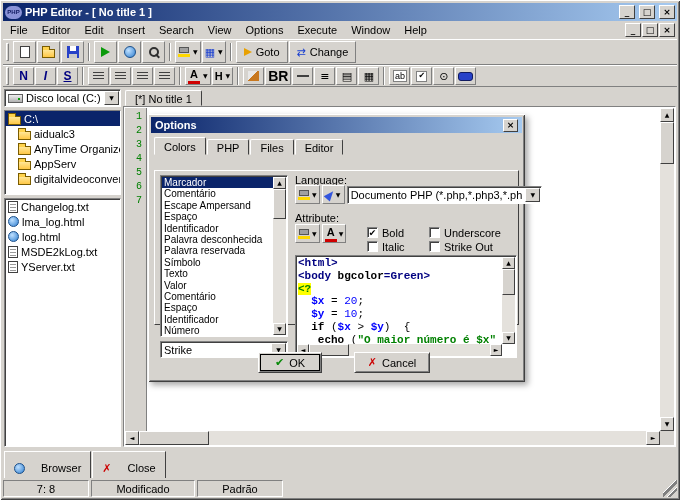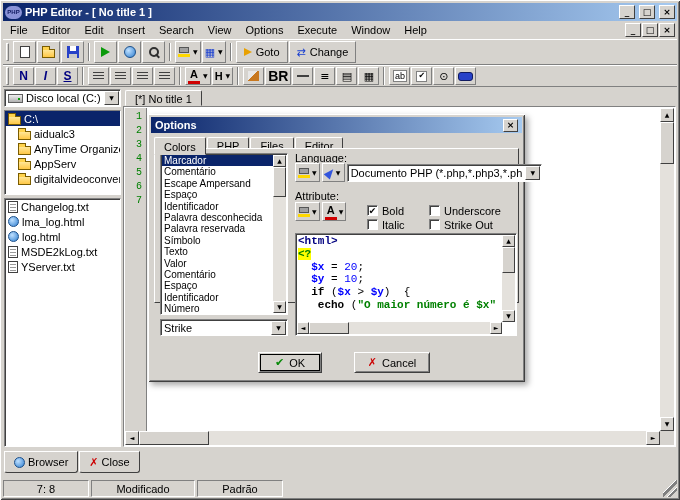--- a/index.html
+++ b/index.html
@@ -110,25 +110,25 @@
   .c-kw{color:#000;font-weight:bold}
   .c-str{color:#008000;font-weight:bold}
   .c-plain{color:#000}
   
   .dialog{position:absolute;left:148px;top:114px;width:377px;height:268px;background:#d6d3ce;z-index:20;
     box-shadow:inset 1px 1px 0 #fff,inset -1px -1px 0 #404040,inset 2px 2px 0 #d6d3ce,inset -2px -2px 0 #808080,3px 3px 6px rgba(0,0,0,.35)}
   .dlg-title{position:absolute;left:3px;top:3px;right:3px;height:16px;background:linear-gradient(90deg,#0a246a,#a6caf0);
     color:#fff;font-weight:bold;display:flex;align-items:center;padding:0 4px}
   .dlg-close{margin-left:auto;width:15px;height:13px;background:#d6d3ce;color:#000;border:1px solid;
     border-color:#fff #404040 #404040 #fff;display:flex;align-items:center;justify-content:center;font-size:9px;font-weight:bold}
-  .dlg-tabs{position:absolute;left:6px;top:23px;right:6px;height:18px;display:flex;}
+  .dlg-tabs{position:absolute;left:6px;top:23px;right:6px;height:18px;display:flex;align-items:flex-end}
   .dlg-tab{height:16px;padding:2px 9px 0 9px;background:#d6d3ce;border:1px solid;border-color:#fff #404040 #d6d3ce #fff;
     border-radius:2px 2px 0 0;margin-right:1px;position:relative}
   .dlg-tab.active{height:18px;z-index:2;padding-top:3px}
-  .dlg-content{position:absolute;left:6px;top:34px;right:6px;height:155px;border:1px solid;border-color:#fff #404040 #404040 #fff;
+  .dlg-content{position:absolute;left:6px;top:56px;right:6px;height:155px;border:1px solid;border-color:#fff #404040 #404040 #fff;
     background:#d6d3ce}
   .color-list{position:absolute;left:5px;top:4px;width:128px;height:162px;background:#fff;border:1px solid;
     border-color:#808080 #fff #fff #808080;box-shadow:inset 1px 1px 0 #404040}
   .list-items{position:absolute;left:1px;top:1px;right:14px;bottom:1px;font-size:10px}
   .list-item{height:11.4px;line-height:11.4px;padding:0 2px;white-space:nowrap;overflow:hidden}
   .list-item.selected{background:#0a246a;color:#fff}
   .mini-vscroll{position:absolute;top:1px;right:1px;width:13px;bottom:1px;background:#e4e1dc;display:flex;flex-direction:column}
   .mini-vscroll .scroll-btn{width:13px;height:12px}
   .mini-thumb{width:13px;height:30px;background:#d6d3ce;border:1px solid;border-color:#fff #404040 #404040 #fff;flex:none}
   .default-combo{position:absolute;left:5px;top:170px;width:128px;height:17px}
@@ -157,21 +157,21 @@
   .pv-hscroll .scroll-btn{width:12px;height:12px}
   .pv-thumb-v{width:13px;height:26px;background:#d6d3ce;border:1px solid;border-color:#fff #404040 #404040 #fff;flex:none}
   .pv-thumb-h{width:40px;height:12px;background:#d6d3ce;border:1px solid;border-color:#fff #404040 #404040 #fff;flex:none}
   .dlg-btn{position:absolute;height:21px;background:#d6d3ce;border:1px solid;border-color:#fff #404040 #404040 #fff;
     box-shadow:inset 1px 1px 0 #d6d3ce,inset -1px -1px 0 #808080;display:flex;align-items:center;justify-content:center;gap:5px;
     font-family:"Liberation Sans",sans-serif;font-size:11px;cursor:default}
   .dlg-btn.ok{left:110px;top:238px;width:64px;outline:1px solid #000;outline-offset:-3px}
   .dlg-btn.cancel{left:206px;top:238px;width:76px}
   
   .bottom-tabs{position:absolute;left:4px;top:451px;height:24px;display:flex;align-items:flex-start;gap:1px}
-  .btab{height:22px;display:inline-flex;align-items:center;gap:3px;padding:4px 9px;background:#d6d3ce;
+  .btab{height:22px;display:inline-flex;align-items:center;gap:16px;padding:16px 9px;background:#d6d3ce;
     border:1px solid;border-color:#fff #404040 #404040 #fff;border-radius:0 0 3px 3px}
   .btab.active{background:#e8e5e0;font-weight:bold;border-top-color:#e8e5e0}
   
   .statusbar{position:absolute;left:3px;right:3px;bottom:3px;height:19px;display:flex;gap:2px;align-items:stretch;background:#d6d3ce;padding-top:2px}
   .sb-cell{border:1px solid;border-color:#808080 #fff #fff #808080;display:flex;align-items:center;justify-content:center;
     padding:0 0;white-space:nowrap;overflow:hidden}
   .sb-c1{width:86px}.sb-c2{width:104px}.sb-c3{width:86px}.sb-fill{flex:1;border:none}
   .sb-grip{width:14px;background:linear-gradient(135deg,transparent 40%,#fff 40%,#fff 45%,#808080 45%,#808080 55%,
     transparent 55%,transparent 65%,#fff 65%,#fff 70%,#808080 70%,#808080 80%,transparent 80%)}
 </style>
@@ -492,20 +492,21 @@
         <span class="chk-box"></span>
         <span>Italic</span>
       </label>
       <label class="chk chk-strikeout">
         <span class="chk-box"></span>
         <span>Strike Out</span>
       </label>
       <div class="preview">
         <div class="pv-code">
           <div class="pv-line"><span class="c-tag">&lt;html&gt;</span></div>
+          <div class="pv-line"><span class="c-tag">&lt;body </span><span class="c-attr">bgcolor</span><span class="c-tag">=Green&gt;</span></div>
           <div class="pv-line"><span class="c-marker">&lt;?</span></div>
           <div class="pv-line"><span class="c-plain">  </span><span class="c-var">$x</span><span class="c-plain"> = </span><span class="c-num">20</span><span class="c-plain">;</span></div>
           <div class="pv-line"><span class="c-plain">  </span><span class="c-var">$y</span><span class="c-plain"> = </span><span class="c-num">10</span><span class="c-plain">;</span></div>
           <div class="pv-line"><span class="c-plain">  </span><span class="c-kw">if</span><span class="c-plain"> (</span><span class="c-var">$x</span><span class="c-plain"> &gt; </span><span class="c-var">$y</span><span class="c-plain">)  {</span></div>
           <div class="pv-line"><span class="c-plain">   </span><span class="c-kw">echo</span><span class="c-plain"> (</span><span class="c-str">"O maior número é $x"</span></div>
         </div>
         <div class="pv-vscroll">
           <span class="scroll-btn glyph">▲</span>
           <span class="pv-thumb-v"></span>
           <span class="vspace"></span>

